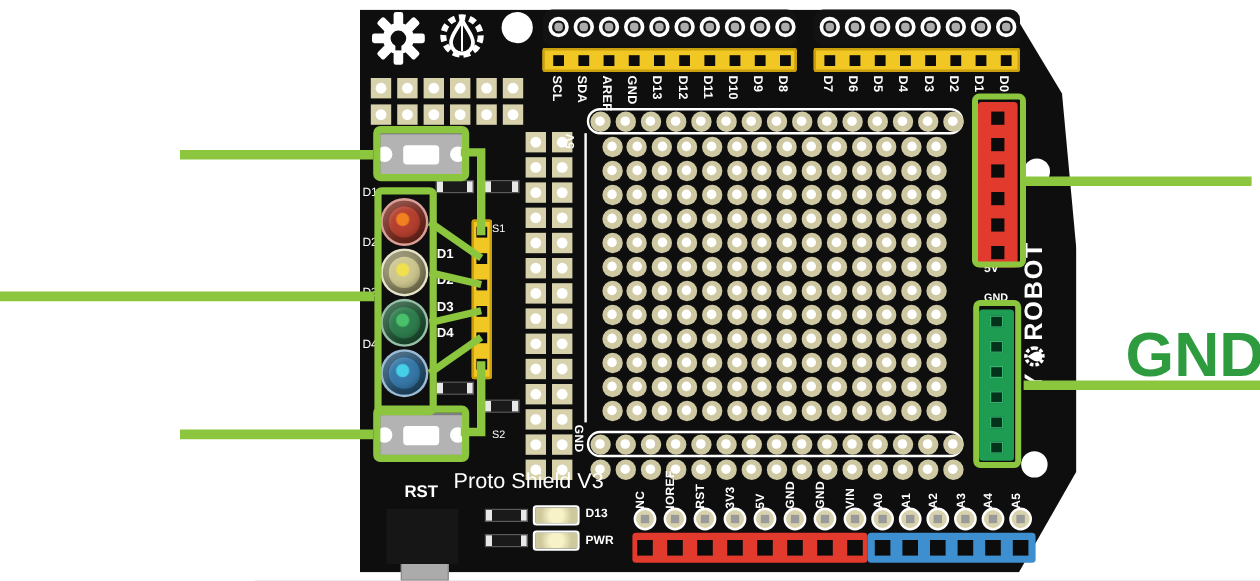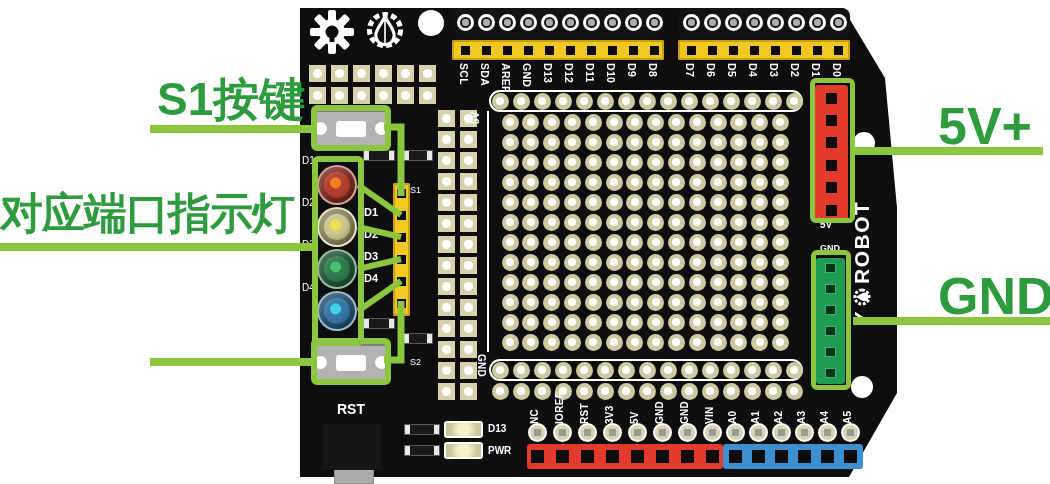--- a/index.html
+++ b/index.html
@@ -158,20 +158,21 @@
 
   <div id="logo">
     <span>Y</span>
     <svg width="20" height="20" viewBox="0 0 48 48">
       <circle cx="24" cy="24" r="17" fill="none" stroke="#fff" stroke-width="7" stroke-dasharray="7 4"></circle>
       <path d="M24 9 C20 18 14 23 14 30 a10 10 0 0 0 20 0 C34 23 28 18 24 9 Z" fill="#fff"></path>
     </svg>
     <span>ROBOT</span>
   </div>
 
+  <div class="wlabel" style="left:378px;top:392px;font-size:18px;">Proto Shield V3</div>
   <div class="wlabel" style="left:337px;top:402px;font-size:14px;font-weight:bold;">RST</div>
   <div class="rstbtn" style="left:322px;top:424px;width:60px;height:46px;"></div>
   <div class="rsttab" style="left:334px;top:468px;width:40px;height:16px;"></div>
 
   <div class="res" style="left:404px;top:424px;width:36px;"></div>
   <div class="res" style="left:404px;top:445px;width:36px;"></div>
   <div class="sled" style="left:444px;top:421px;width:39px;height:17px;"></div>
   <div class="sled" style="left:444px;top:442px;width:39px;height:17px;"></div>
   <div class="wlabel" style="left:488px;top:424px;font-size:10px;font-weight:bold;">D13</div>
   <div class="wlabel" style="left:488px;top:446px;font-size:10px;font-weight:bold;">PWR</div>
@@ -194,23 +195,20 @@
       <path d="M358 227 L401 237" stroke-width="6"></path>
       <path d="M358 269 L401 259" stroke-width="6"></path>
       <path d="M358 311 L401 281" stroke-width="6"></path>
       <path d="M150 362 H311" stroke-width="8"></path>
       <path d="M384 360 H401 V301" stroke-width="7"></path>
       <path d="M851 151 H1043" stroke-width="8"></path>
       <path d="M853 321 H1050" stroke-width="8"></path>
     </g>
   </svg>
 
-  <div class="ann" style="left:157px;top:76px;font-size:46px;">S1按键</div>
-  <div class="ann" style="left:0px;top:192px;font-size:43px;letter-spacing:-1px;">对应端口指示灯</div>
-  <div class="ann" style="left:938px;top:100px;font-size:52px;">5V+</div>
   <div class="ann" style="left:938px;top:270px;font-size:52px;">GND</div>
 
 <div class="fpin" style="left: 456.5px; top: 14px;"></div>
     <div class="ypin" style="left: 460.5px; top: 45.5px;"></div>
     <div class="vtop" style="left: 458px; top: 63px; height: 38px;">SCL</div>
     <div class="fpin" style="left: 477.5px; top: 14px;"></div>
     <div class="ypin" style="left: 481.5px; top: 45.5px;"></div>
     <div class="vtop" style="left: 479px; top: 63px; height: 38px;">SDA</div>
     <div class="fpin" style="left: 498.5px; top: 14px;"></div>
     <div class="ypin" style="left: 502.5px; top: 45.5px;"></div>

